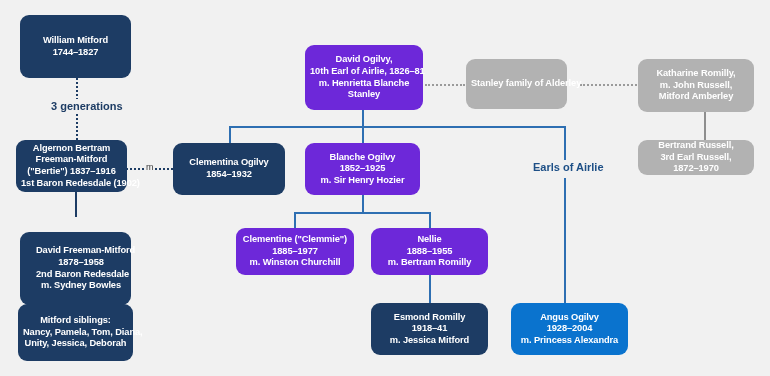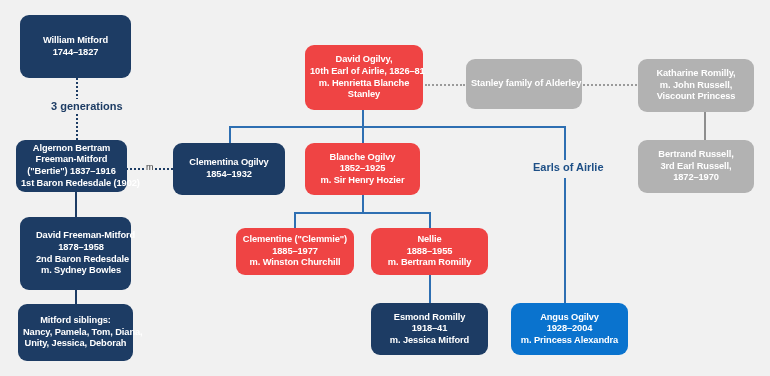--- a/index.html
+++ b/index.html
@@ -32,21 +32,21 @@
     font-weight: bold;
     padding: 3px 5px;
     z-index: 3;
     letter-spacing: -0.1px;
   }
   .node .lines {
     width: 100%;
   }
   .node .ln { display: block; white-space: nowrap; }
   .navy   { background: #1d3c64; align-items: center; }
-  .steel  { background: #ef4444; }
+  .steel  { background: #6d28d9; }
   .azure  { background: #0a73ce; }
   .grey   { background: #b2b2b2; }
 
   
   .conn {
     position: absolute;
     z-index: 1;
   }
   .v-navy { background: #1d3c64; width: 2px; }
   .v-blue { background: #2e6fb2; width: 2px; }
@@ -140,21 +140,21 @@
 
   <div class="node navy" style="left:16px; top:140px; width:111px; height:52px;">
     <span class="lines">
       <span class="ln">Algernon Bertram</span>
       <span class="ln">Freeman-Mitford</span>
       <span class="ln">("Bertie") 1837–1916</span>
       <span class="ln">1st Baron Redesdale (1902)</span>
     </span>
   </div>
 
-  <div class="node navy" style="left:20px; top:217px; width:111px; height:73px;padding-left:16px;">
+  <div class="node navy" style="left:20px; top:232px; width:111px; height:73px;padding-left:16px;">
     <span class="lines">
       <span class="ln">David Freeman-Mitford</span>
       <span class="ln">1878–1958</span>
       <span class="ln">2nd Baron Redesdale</span>
       <span class="ln">m. Sydney Bowles</span>
     </span>
   </div>
 
   <div class="node navy" style="left:18px; top:304px; width:115px; height:57px;">
     <span class="lines">
@@ -213,35 +213,35 @@
   </div>
 
   <div class="node azure" style="left:511px; top:303px; width:117px; height:52px;">
     <span class="lines">
       <span class="ln">Angus Ogilvy</span>
       <span class="ln">1928–2004</span>
       <span class="ln">m. Princess Alexandra</span>
     </span>
   </div>
 
-  <div class="node grey" style="left:466px; top:59px; width:116px; height:50px;">
+  <div class="node grey" style="left:466px; top:59px; width:101px; height:50px;">
     <span class="lines">
       <span class="ln">Stanley family of Alderley</span>
     </span>
   </div>
 
   <div class="node grey" style="left:638px; top:59px; width:116px; height:53px;">
     <span class="lines">
       <span class="ln">Katharine Romilly,</span>
       <span class="ln">m. John Russell,</span>
-      <span class="ln">Viscount Princess</span>
-    </span>
-  </div>
-
-  <div class="node grey" style="left:638px; top:140px; width:116px; height:53px;">
+      <span class="ln">Mitford Amberley</span>
+    </span>
+  </div>
+
+  <div class="node grey" style="left:638px; top:140px; width:116px; height:35px;">
     <span class="lines">
       <span class="ln">Bertrand Russell,</span>
       <span class="ln">3rd Earl Russell,</span>
       <span class="ln">1872–1970</span>
     </span>
   </div>
 
 </div>
 
 </body></html>

